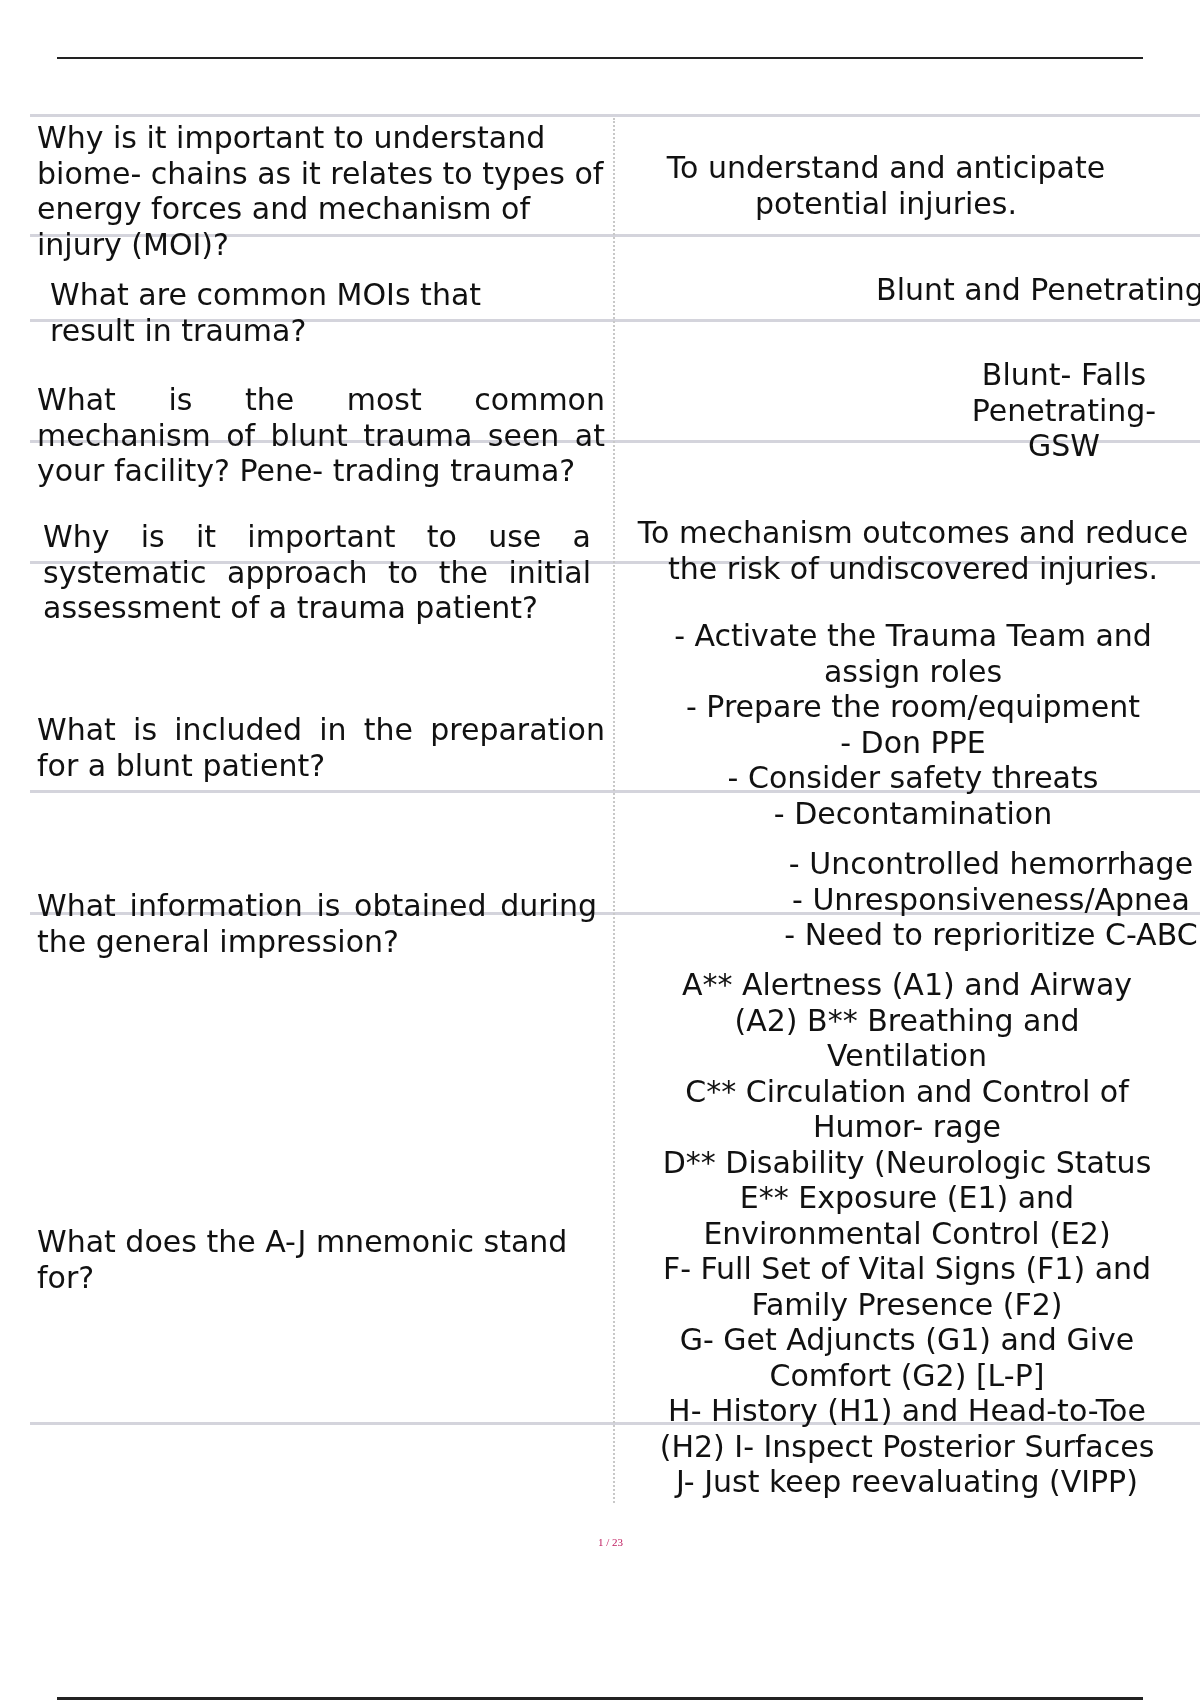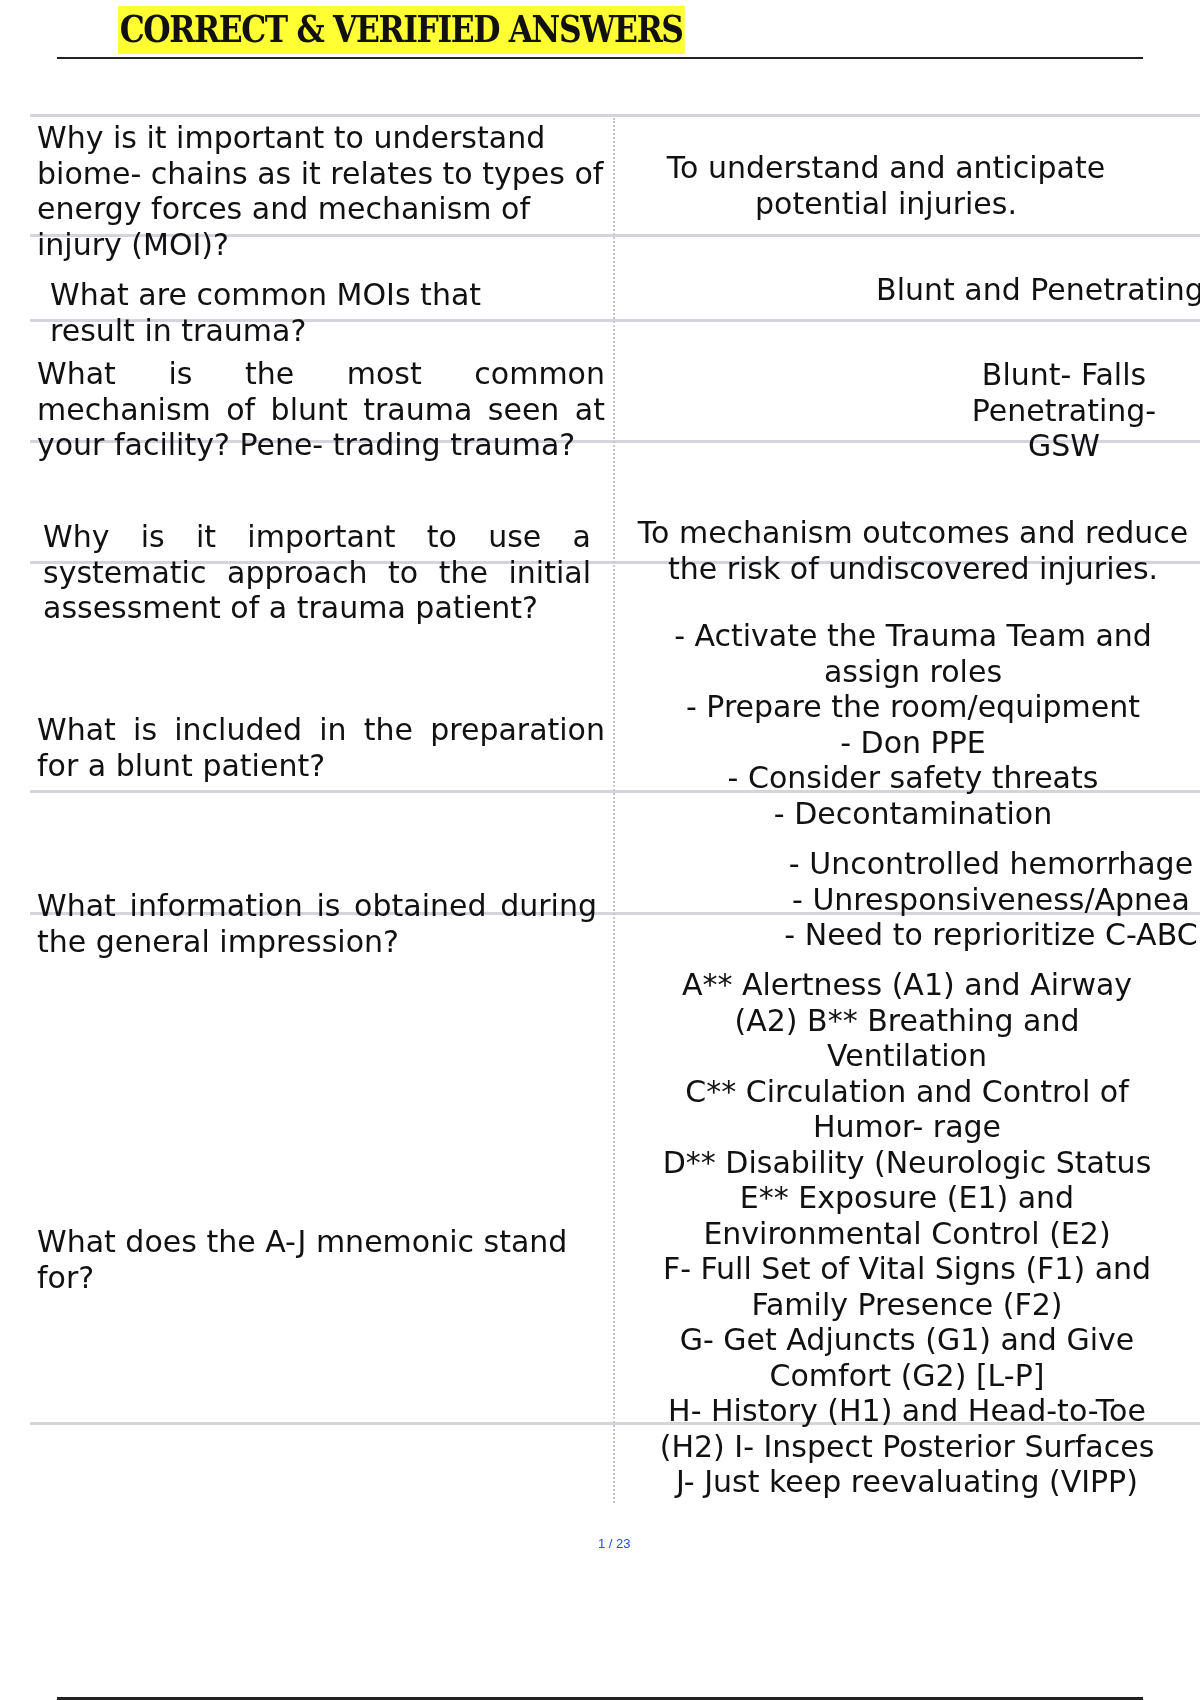--- a/index.html
+++ b/index.html
@@ -12,48 +12,47 @@
     .title-rule { position: absolute; left: 57px; width: 1086px; height: 2px; background: #222; top: 57px; }
     .bottom-rule { position: absolute; left: 57px; width: 1086px; height: 3px; background: #222; top: 1697px; }
     .hrule { position: absolute; left: 30px; right: 0; height: 3px; background: #d4d4dc; }
     .vdiv { position: absolute; left: 613px; top: 118px; height: 1385px; width: 0;
             border-left: 2px dotted #c8c8c8; }
     .cell { position: absolute; font-size: 30px; line-height: 35.5px; }
     .q { left: 37px; width: 568px; }
     .a { left: 626px; width: 574px; text-align: center; }
     .justify { text-align: justify; text-align-last: left; }
     .pre { white-space: pre-line; }
-    .page-num { position: absolute; left: 598px; top: 1536px; font-size: 13px; color: #1d4ed8;
-                font-family: Liberation Sans, sans-serif; }
+    .page-num { position: absolute; left: 598px; top: 1536px; font-size: 11px; color: #be185d;
+                font-family: Liberation Serif, serif; }
   </style>
 </head>
 <body>
 
 <div class="title-rule"></div>
 <div class="title-wrap">
-  <div><span class="title-line">CORRECT &amp; VERIFIED ANSWERS</span></div>
 </div>
 
 <div class="hrule" style="top:114px"></div>
 <div class="hrule" style="top:234px"></div>
 <div class="hrule" style="top:319px"></div>
 <div class="hrule" style="top:440px"></div>
 <div class="hrule" style="top:561px"></div>
 <div class="hrule" style="top:790px"></div>
 <div class="hrule" style="top:912px"></div>
 <div class="hrule" style="top:1422px"></div>
 <div class="vdiv"></div>
 
 <div class="cell q" style="top:120px">Why is it important to understand biome- chains as it relates to types of energy forces and mechanism of injury (MOI)?</div>
 <div class="cell a" style="top:150px; width:520px">To understand and anticipate potential injuries.</div>
 
 <div class="cell q" style="top:277px; left:50px; width:500px">What are common MOIs that result in trauma?</div>
 <div class="cell a" style="top:272px; left:753px">Blunt and Penetrating</div>
 
-<div class="cell q justify" style="top:356px">What is the most common mechanism of blunt trauma seen at your facility? Pene- trading trauma?</div>
+<div class="cell q justify" style="top:382px">What is the most common mechanism of blunt trauma seen at your facility? Pene- trading trauma?</div>
 <div class="cell a pre" style="top:357px; left:777px">Blunt- Falls
 Penetrating-
 GSW</div>
 
 <div class="cell q justify" style="top:519px; left:43px; width:548px">Why is it important to use a systematic approach to the initial assessment of a trauma patient?</div>
 <div class="cell a" style="top:515px">To mechanism outcomes and reduce the risk of undiscovered injuries.</div>
 
 <div class="cell q justify" style="top:712px">What is included in the preparation for a blunt patient?</div>
 <div class="cell a pre" style="top:618px">- Activate the Trauma Team and assign roles
 - Prepare the room/equipment

